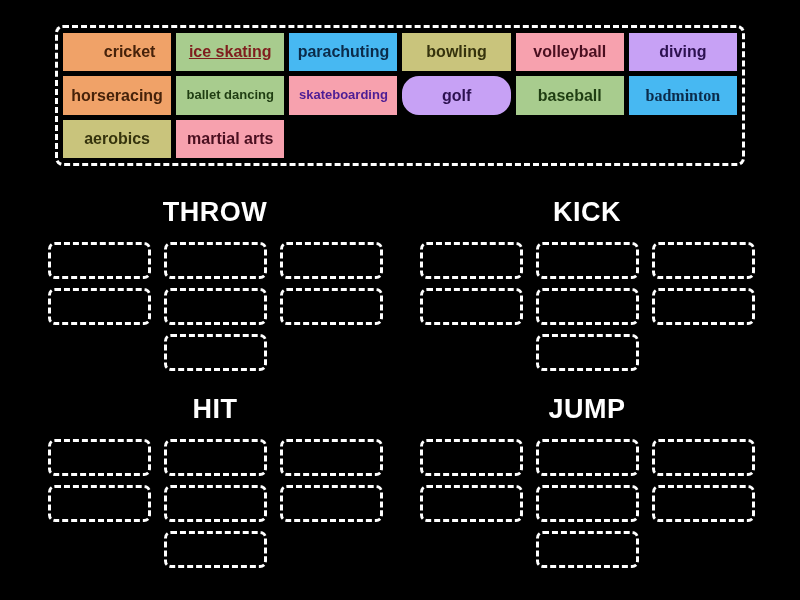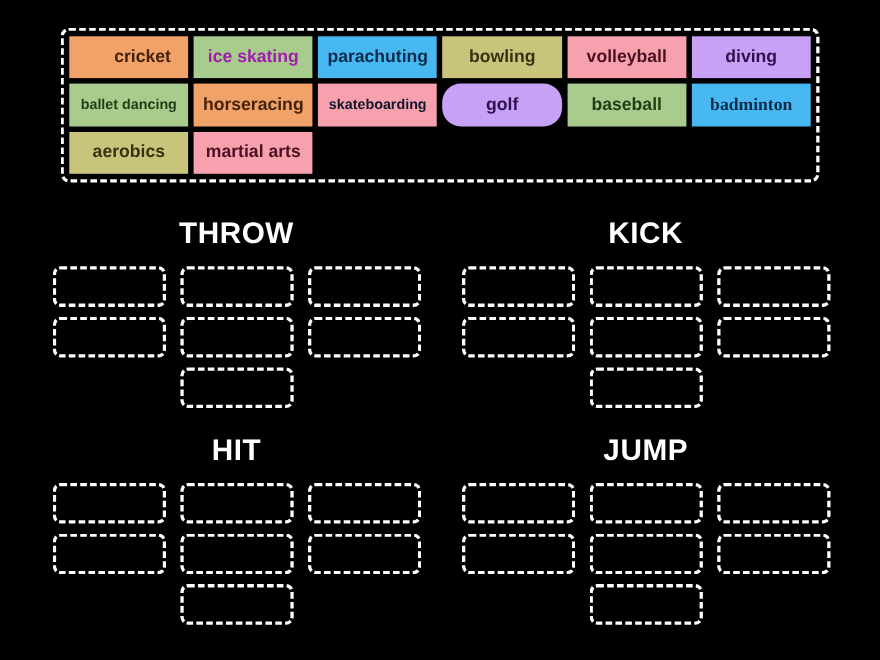--- a/index.html
+++ b/index.html
@@ -84,29 +84,29 @@
     border: 3px dashed #ffffff;
     border-radius: 7px;
     background: #000000;
   }
 </style>
 </head>
 <body>
 
 <div class="word-bank">
   <div class="tile" style="background: rgb(240, 162, 104); color: rgb(70, 34, 10); padding-left: 25px;">cricket</div>
-  <div class="tile" style="background: rgb(168, 204, 142); color: #a21caf;">ice skating</div>
+  <div class="tile" style="background: rgb(168, 204, 142); color: #7f1d1d; text-decoration: underline;">ice skating</div>
   <div class="tile" style="background: rgb(71, 184, 242); color: rgb(11, 43, 74);">parachuting</div>
   <div class="tile" style="background: rgb(201, 196, 124); color: rgb(53, 51, 13);">bowling</div>
   <div class="tile" style="background: rgb(247, 161, 174); color: rgb(74, 15, 32);">volleyball</div>
   <div class="tile" style="background: rgb(199, 161, 245); color: rgb(44, 17, 80);">diving</div>
 
+  <div class="tile" style="background: rgb(240, 162, 104); color: rgb(70, 34, 10);">horseracing</div>
   <div class="tile small" style="background: rgb(168, 204, 142); color: rgb(31, 61, 18);">ballet dancing</div>
-  <div class="tile" style="background: rgb(240, 162, 104); color: rgb(70, 34, 10);">horseracing</div>
-  <div class="tile small" style="background: rgb(247, 161, 174); color: #0f172a; text-align: right;">skateboarding</div>
+  <div class="tile small" style="background: rgb(247, 161, 174); color: #4c1d95; text-align: right;">skateboarding</div>
   <div class="tile" style="background: rgb(199, 161, 245); color: rgb(44, 17, 80); border-radius: 17px;">golf</div>
 
   <div class="tile" style="background: rgb(168, 204, 142); color: rgb(31, 61, 18);">baseball</div>
   <div class="tile" style="background: rgb(71, 184, 242); color: rgb(11, 43, 74); font-family: Liberation Serif, serif;">badminton</div>
   <div class="tile" style="background: rgb(201, 196, 124); color: rgb(53, 51, 13);">aerobics</div>
   <div class="tile" style="background: rgb(247, 161, 174); color: rgb(74, 15, 32);">martial arts</div>
 </div>
 
 <div class="group group-throw">
   <h2 class="group-title">THROW</h2>

